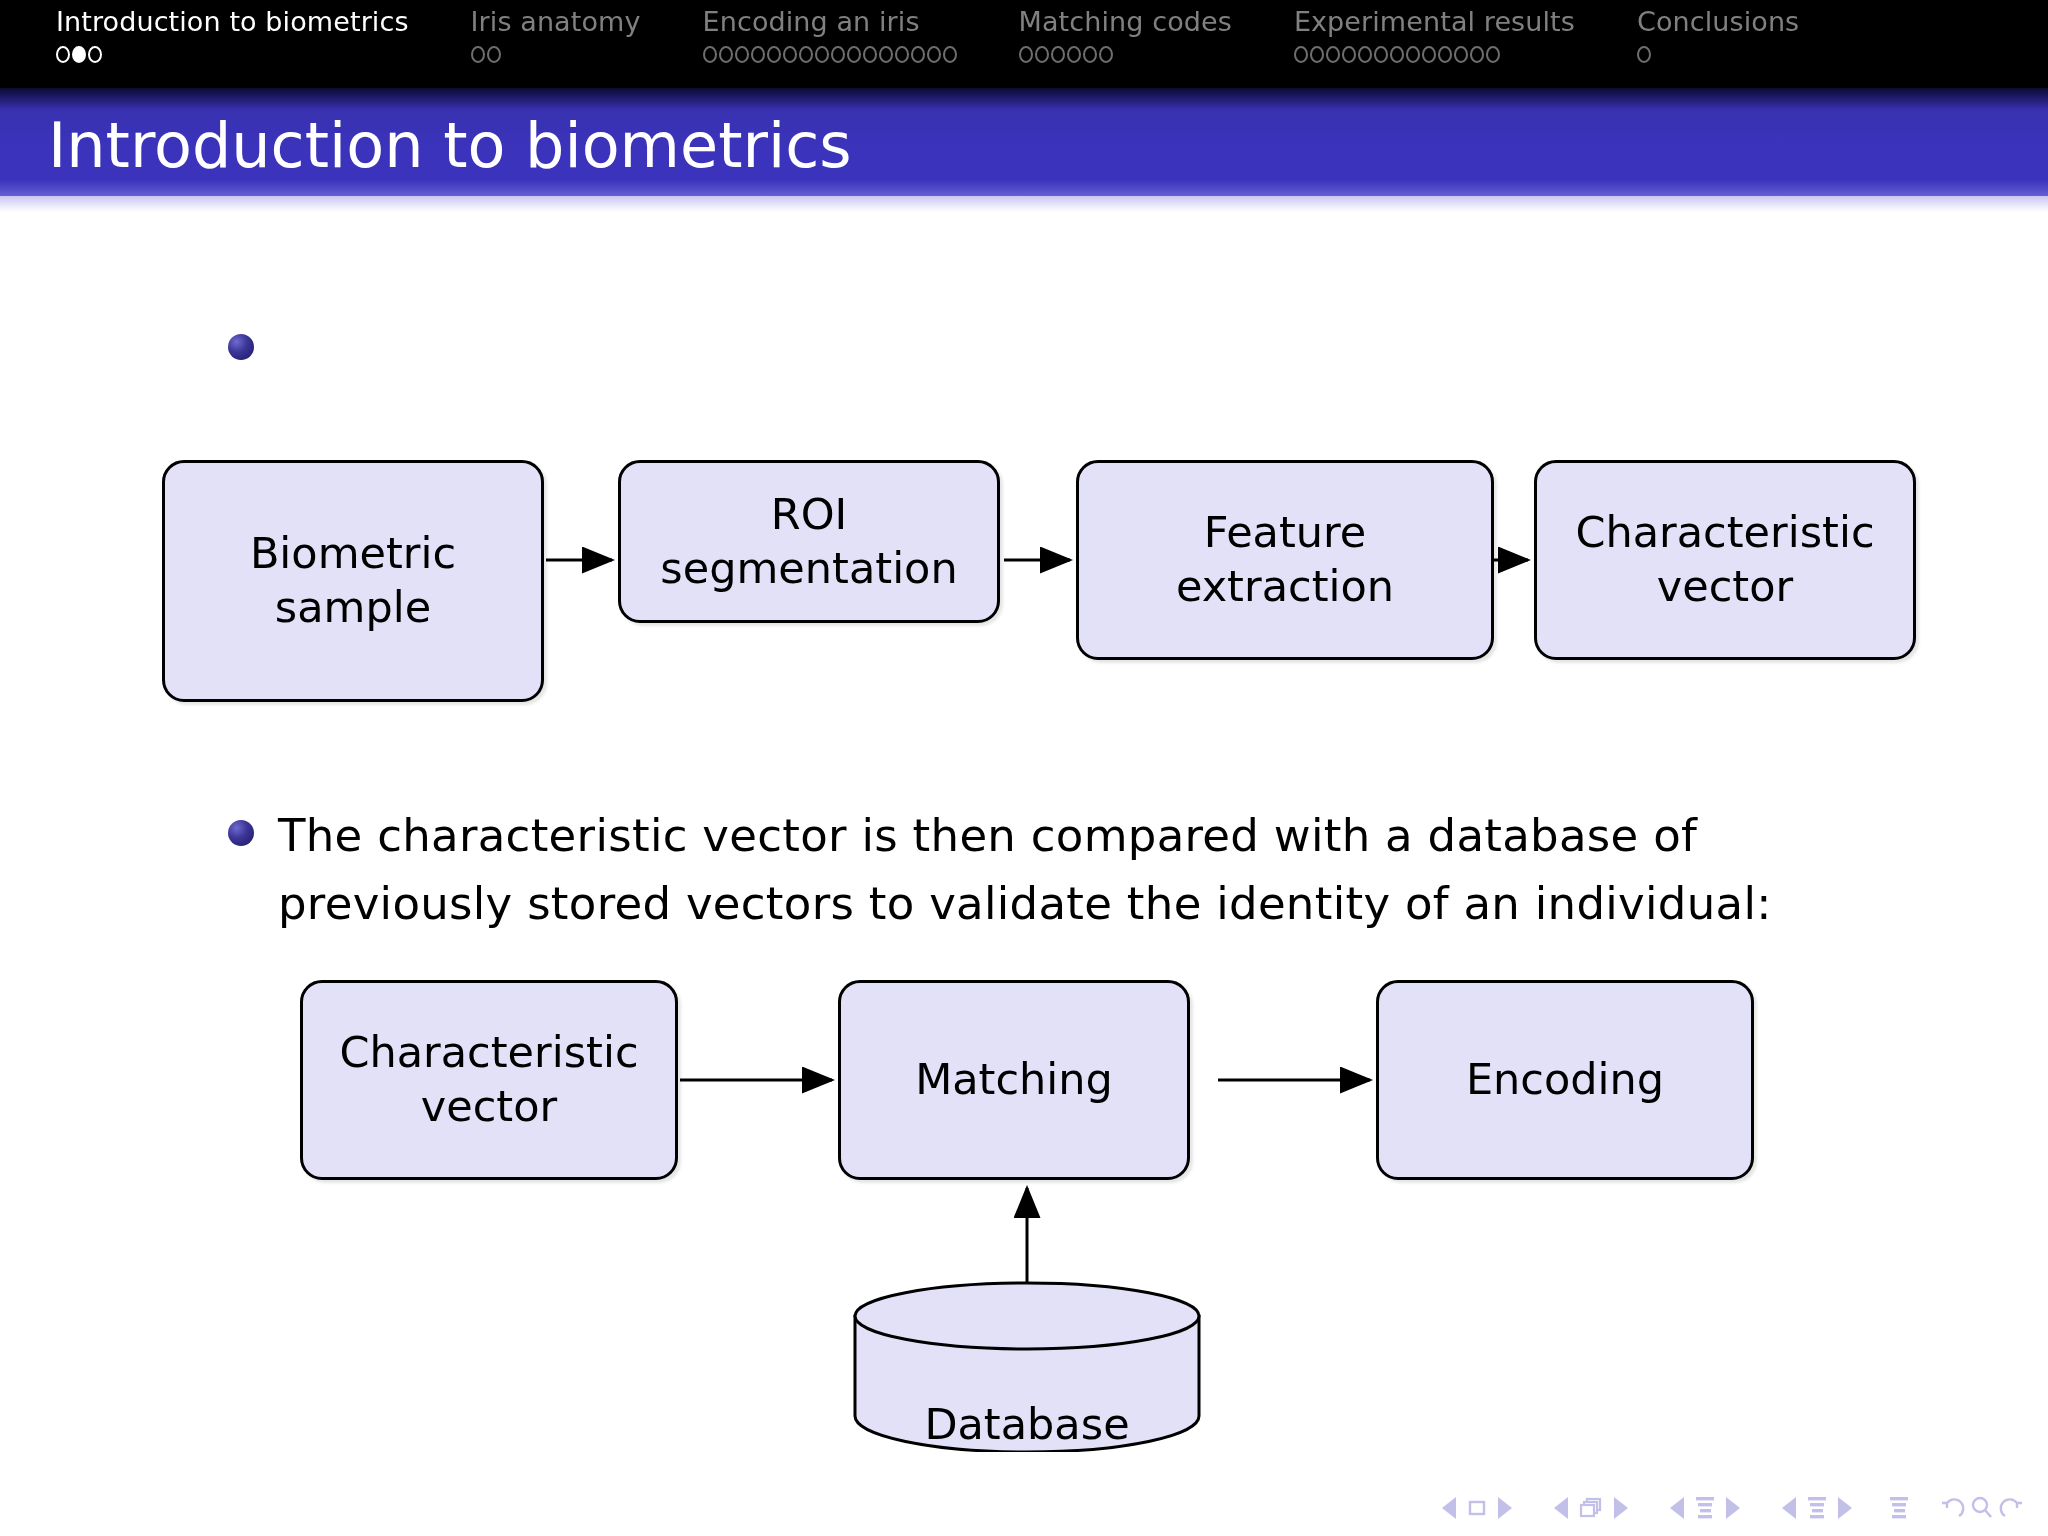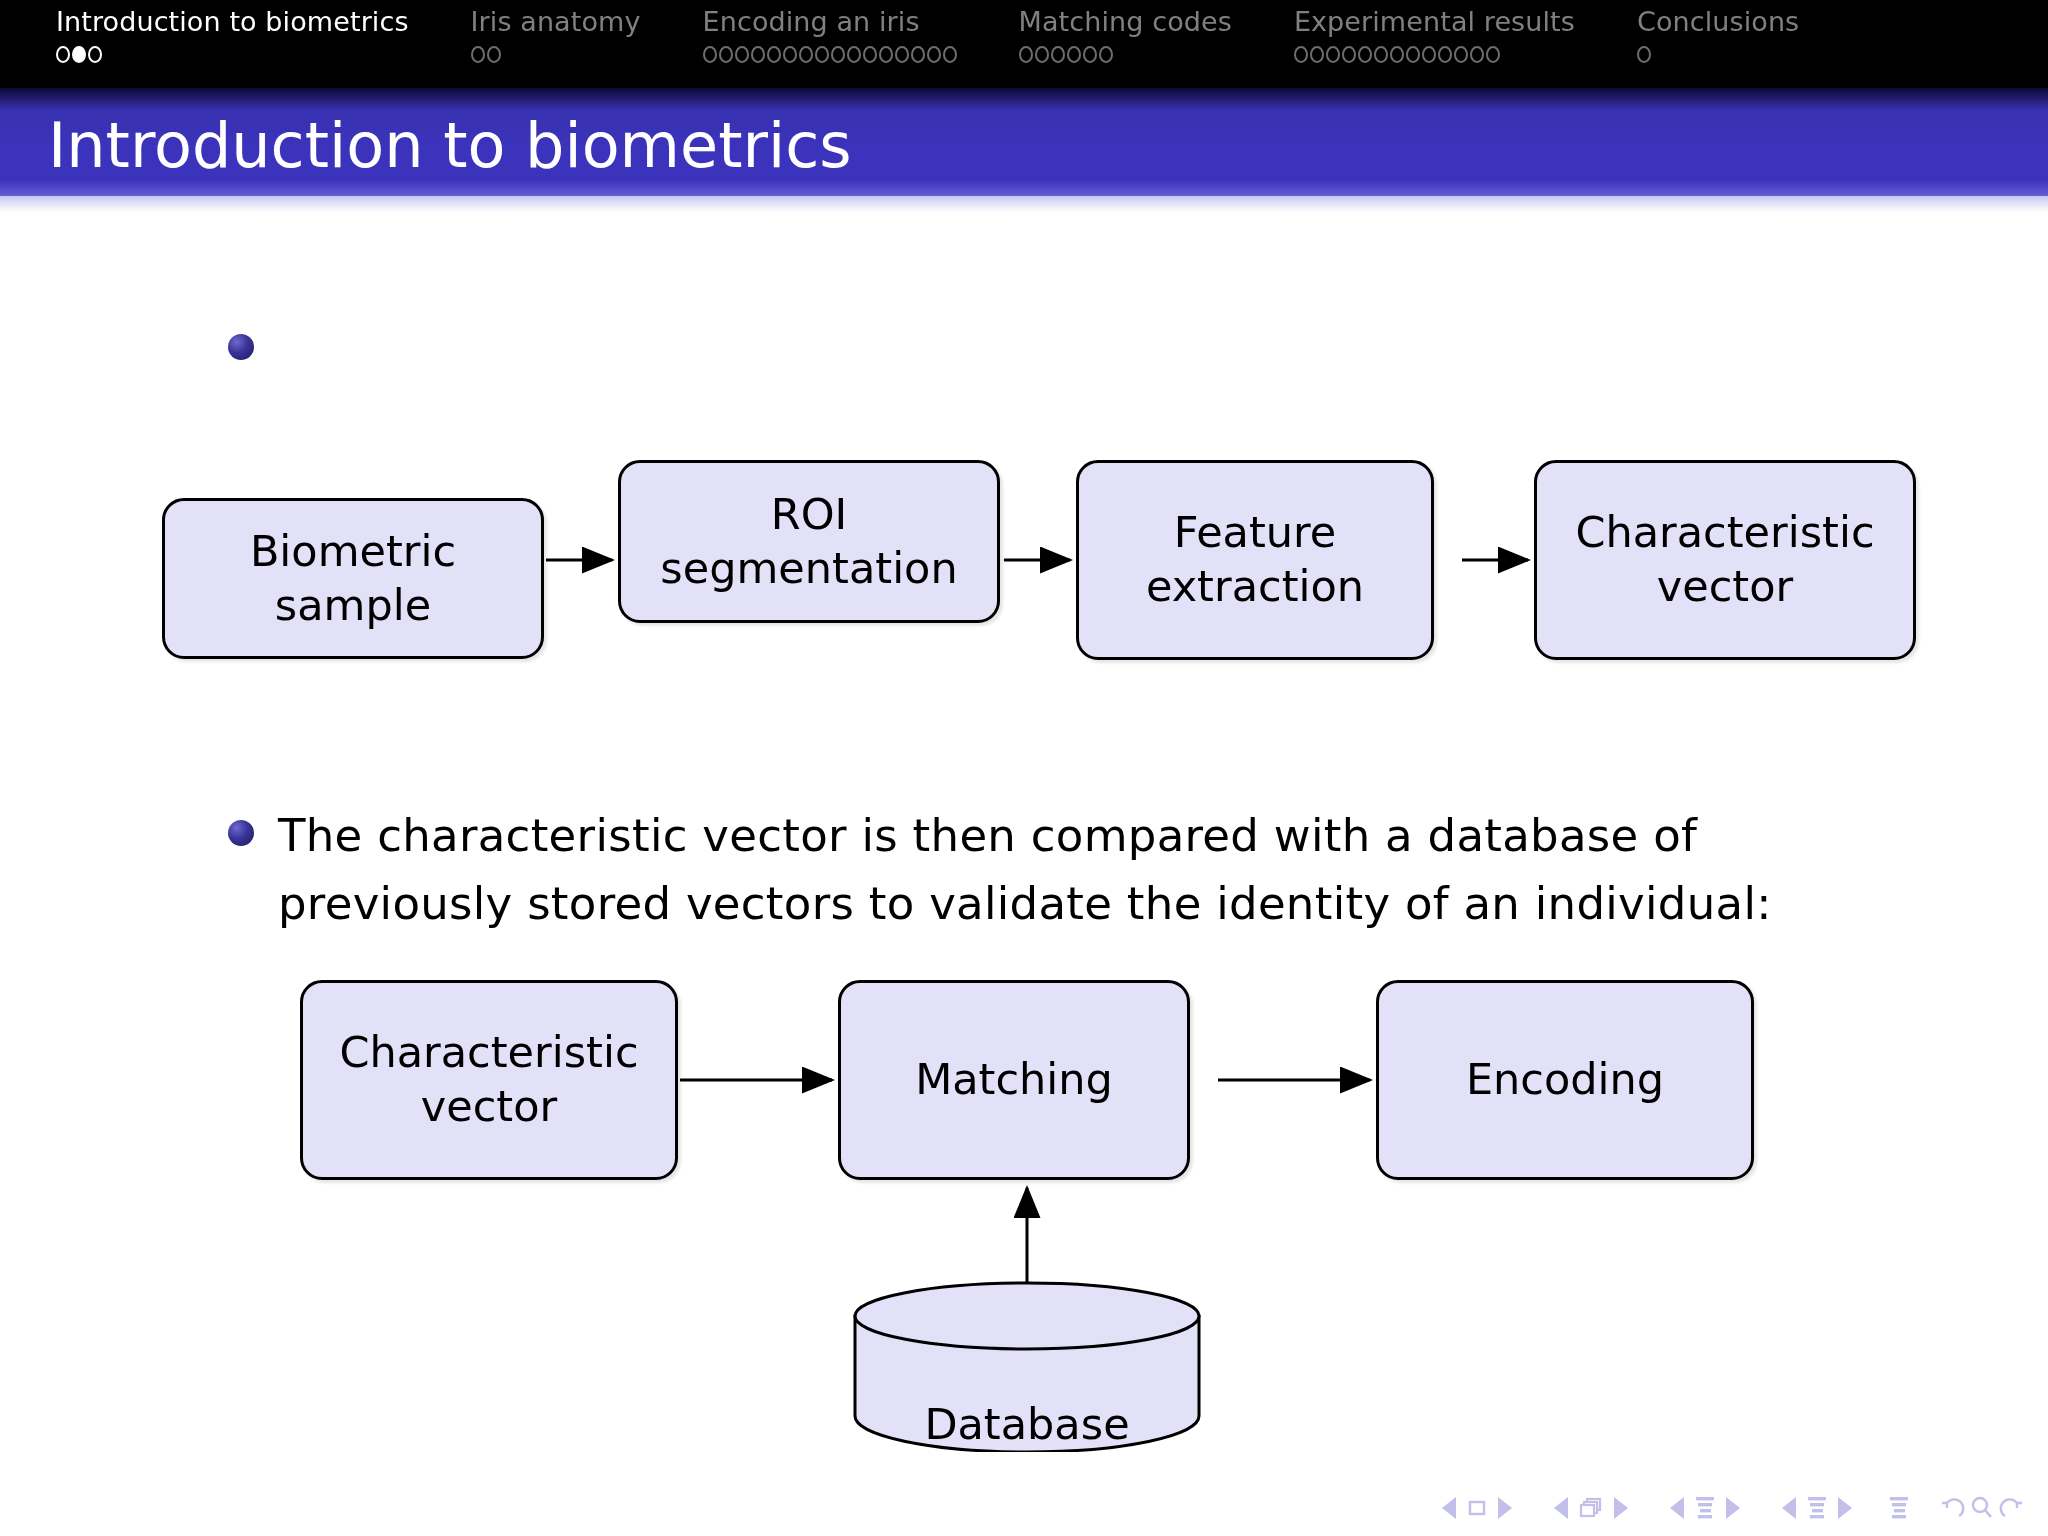--- a/index.html
+++ b/index.html
@@ -142,23 +142,23 @@
     justify-content: center;
     color: #000000;
     font-size: 43px;
     line-height: 1.25;
     text-align: center;
     box-shadow: 3px 3px 3px rgba(0,0,0,0.10);
   }
   .flowbox span { display: block; white-space: nowrap; }
 
   
-  #fb-sample   { left: 162px;  top: 248px; width: 382px; height: 161px; margin-top: 38px; }
+  #fb-sample   { left: 162px;  top: 248px; width: 382px; height: 242px; }
   #fb-roi      { left: 618px;  top: 248px; width: 382px; height: 163px; }
-  #fb-feature  { left: 1076px; top: 248px; width: 358px; height: 200px; }
+  #fb-feature  { left: 1076px; top: 248px; width: 418px; height: 200px; }
   #fb-charvec  { left: 1534px; top: 248px; width: 382px; height: 200px; }
 
   
   #fb-charvec2 { left: 300px;  top: 768px; width: 378px; height: 200px; }
   #fb-matching { left: 838px;  top: 768px; width: 352px; height: 200px; }
   #fb-decision { left: 1376px; top: 768px; width: 378px; height: 200px; }
 
   
   .arrow-svg {
     position: absolute;

